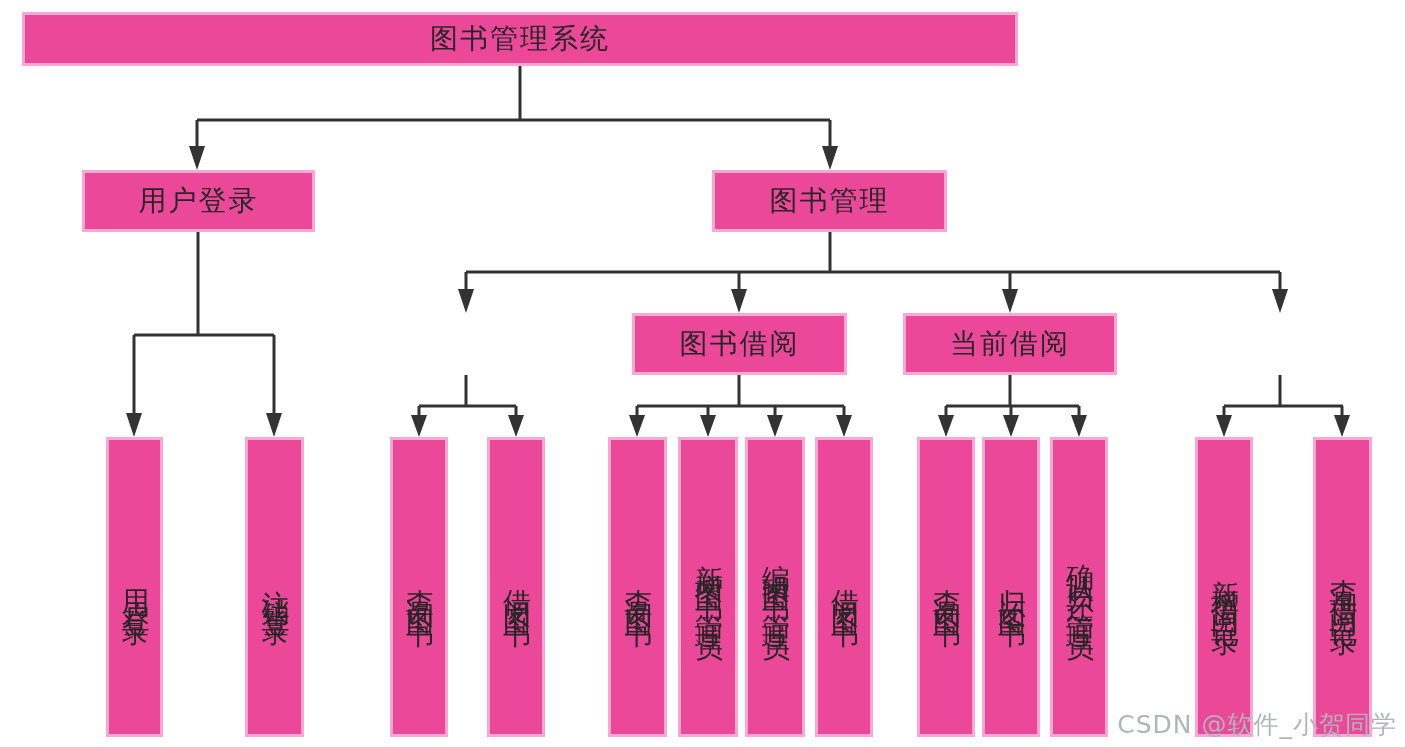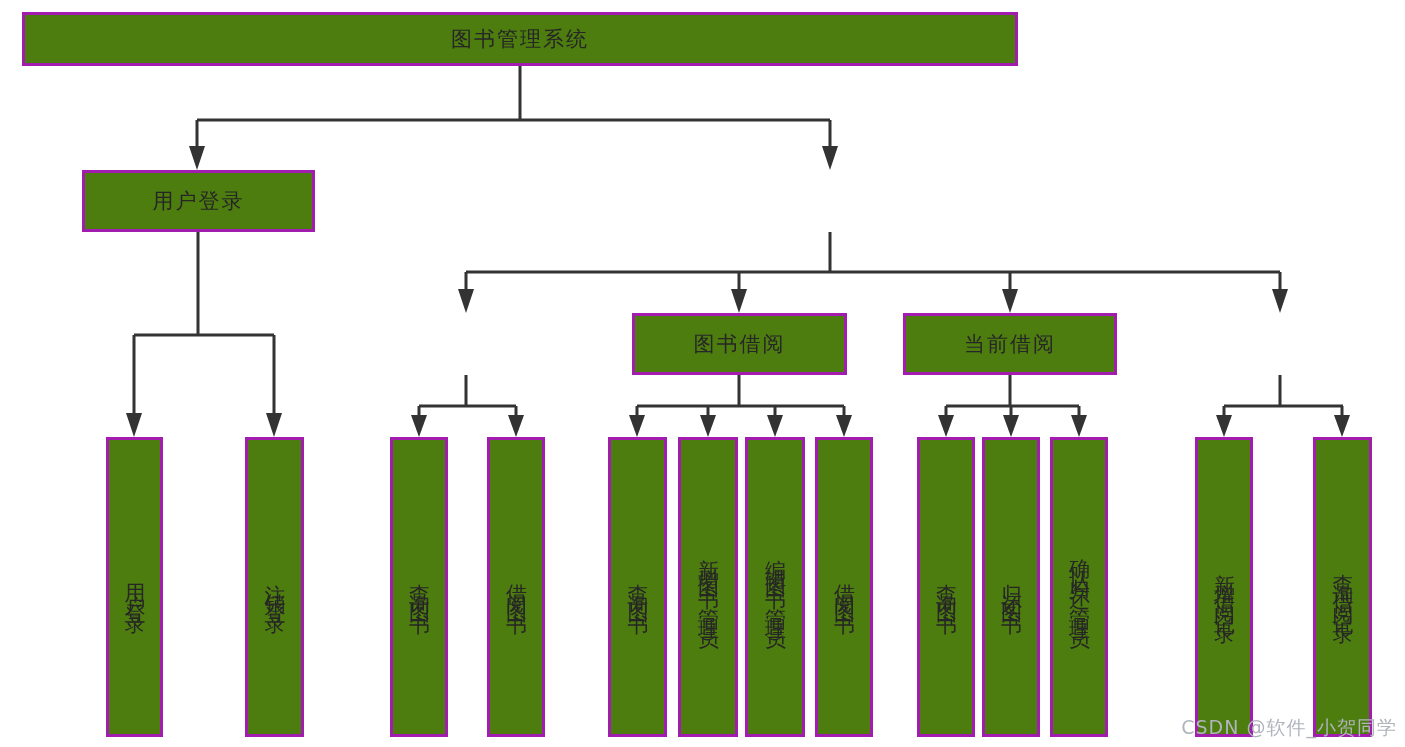--- a/index.html
+++ b/index.html
@@ -12,43 +12,43 @@
     overflow: hidden;
   }
   .connectors {
     position: absolute;
     left: 0; top: 0;
     z-index: 0;
   }
   .node {
     position: absolute;
     box-sizing: border-box;
-    background: #4d7c0f;
-    border: 3px solid #a21caf;
+    background: #ec4899;
+    border: 3px solid #f9a8d4;
     display: flex;
     align-items: center;
     justify-content: center;
-    font-size: 21px;
+    font-size: 28px;
     color: #262626;
     letter-spacing: 2px;
     z-index: 1;
     white-space: nowrap;
   }
   .leaf span {
     writing-mode: vertical-lr;
     text-orientation: mixed;
     letter-spacing: 10px;
     line-height: 1.1;
     white-space: pre;
   }
   .watermark {
     position: absolute;
     right: 8px;
     bottom: 6px;
-    font-size: 19px;
+    font-size: 25px;
     color: #b0b4bc;
     letter-spacing: 1px;
     z-index: 2;
     margin-left: 28px;
   }
 </style>
 </head>
 <body>
 
 <div class="canvas">
@@ -81,20 +81,21 @@
       <polygon points="1003,415 1019,415 1011,437"></polygon>
       <polygon points="1071,415 1087,415 1079,437"></polygon>
       <polygon points="1216,415 1232,415 1224,437"></polygon>
       <polygon points="1334,415 1350,415 1342,437"></polygon>
     </g>
   </svg>
 
   <div class="node" style="left:22px; top:12px; width:996px; height:54px">图书管理系统</div>
 
   <div class="node" style="left:82px; top:170px; width:233px; height:62px">用户登录</div>
+  <div class="node" style="left:712px; top:170px; width:235px; height:62px">图书管理</div>
 
   <div class="node" style="left:903px; top:313px; width:214px; height:62px">当前借阅</div>
   <div class="node" style="left:632px; top:313px; width:215px; height:62px">图书借阅</div>
 
   <div class="node leaf" style="left:106px; top:437px; width:57px; height:300px">
     <span>用户登录</span>
   </div>
   <div class="node leaf" style="left:245px; top:437px; width:59px; height:300px">
     <span>注销登录</span>
   </div>

